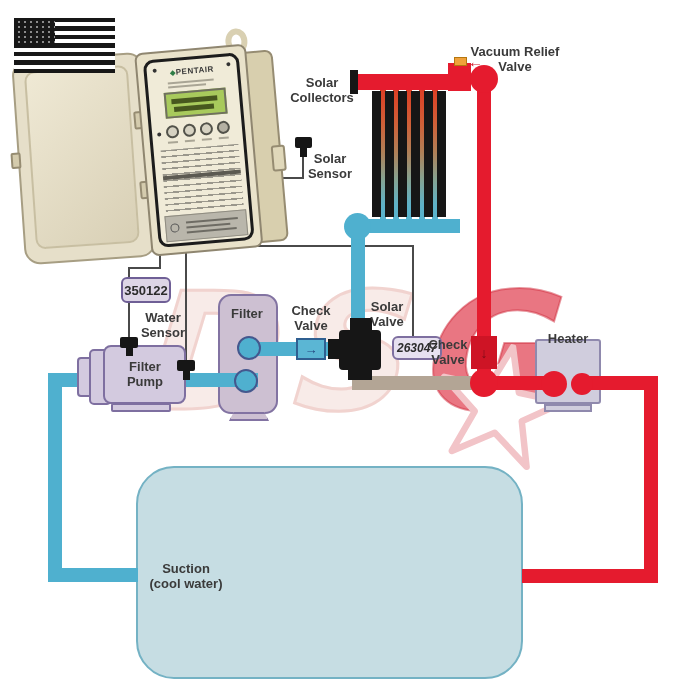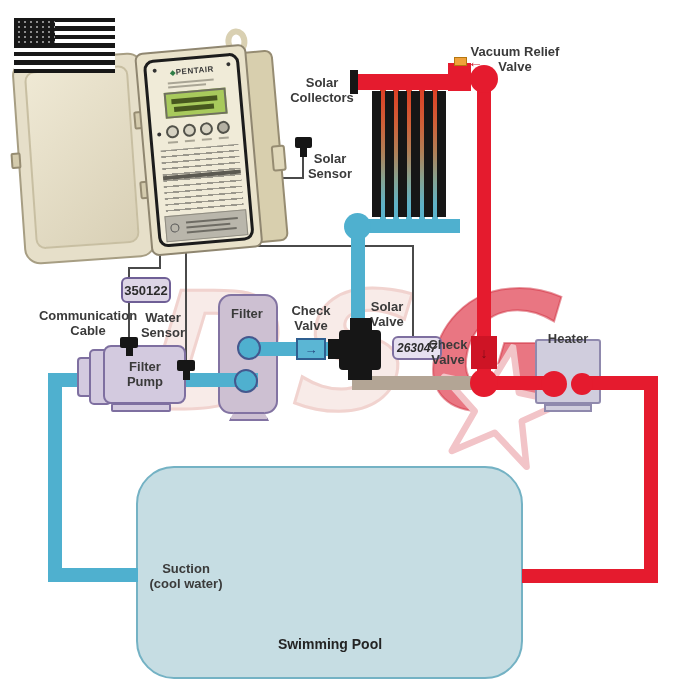--- a/index.html
+++ b/index.html
@@ -186,29 +186,26 @@
   </div>
 
   <div class="abs" style="left:468px;top:53px;color:#cf1527;font-weight:bold;font-size:15px;z-index:7;">←</div>
 
   <div class="lbl" style="left:455px;top:44px;width:120px;">Vacuum Relief
 Valve</div>
   <div class="lbl" style="left:272px;top:75px;width:100px;">Solar
 Collectors</div>
   <div class="lbl" style="left:290px;top:151px;width:80px;">Solar
 Sensor</div>
-  <div class="lbl" style="left:28px;top:308px;width:120px;">Communication
-Cable</div>
   <div class="lbl" style="left:123px;top:310px;width:80px;">Water
 Sensor</div>
   <div class="lbl" style="left:217px;top:306px;width:60px;">Filter</div>
   <div class="lbl" style="left:276px;top:303px;width:70px;">Check
 Valve</div>
   <div class="lbl" style="left:352px;top:299px;width:70px;">Solar
 Valve</div>
   <div class="lbl" style="left:413px;top:337px;width:70px;">Check
 Valve</div>
   <div class="lbl" style="left:538px;top:331px;width:60px;">Heater</div>
   <div class="lbl" style="left:136px;top:561px;width:100px;">Suction
 (cool water)</div>
-  <div class="lbl" style="left:260px;top:637px;width:140px;font-size:14px;color:#242424;">Swimming Pool</div>
 
 </div>
 
 </body></html>

